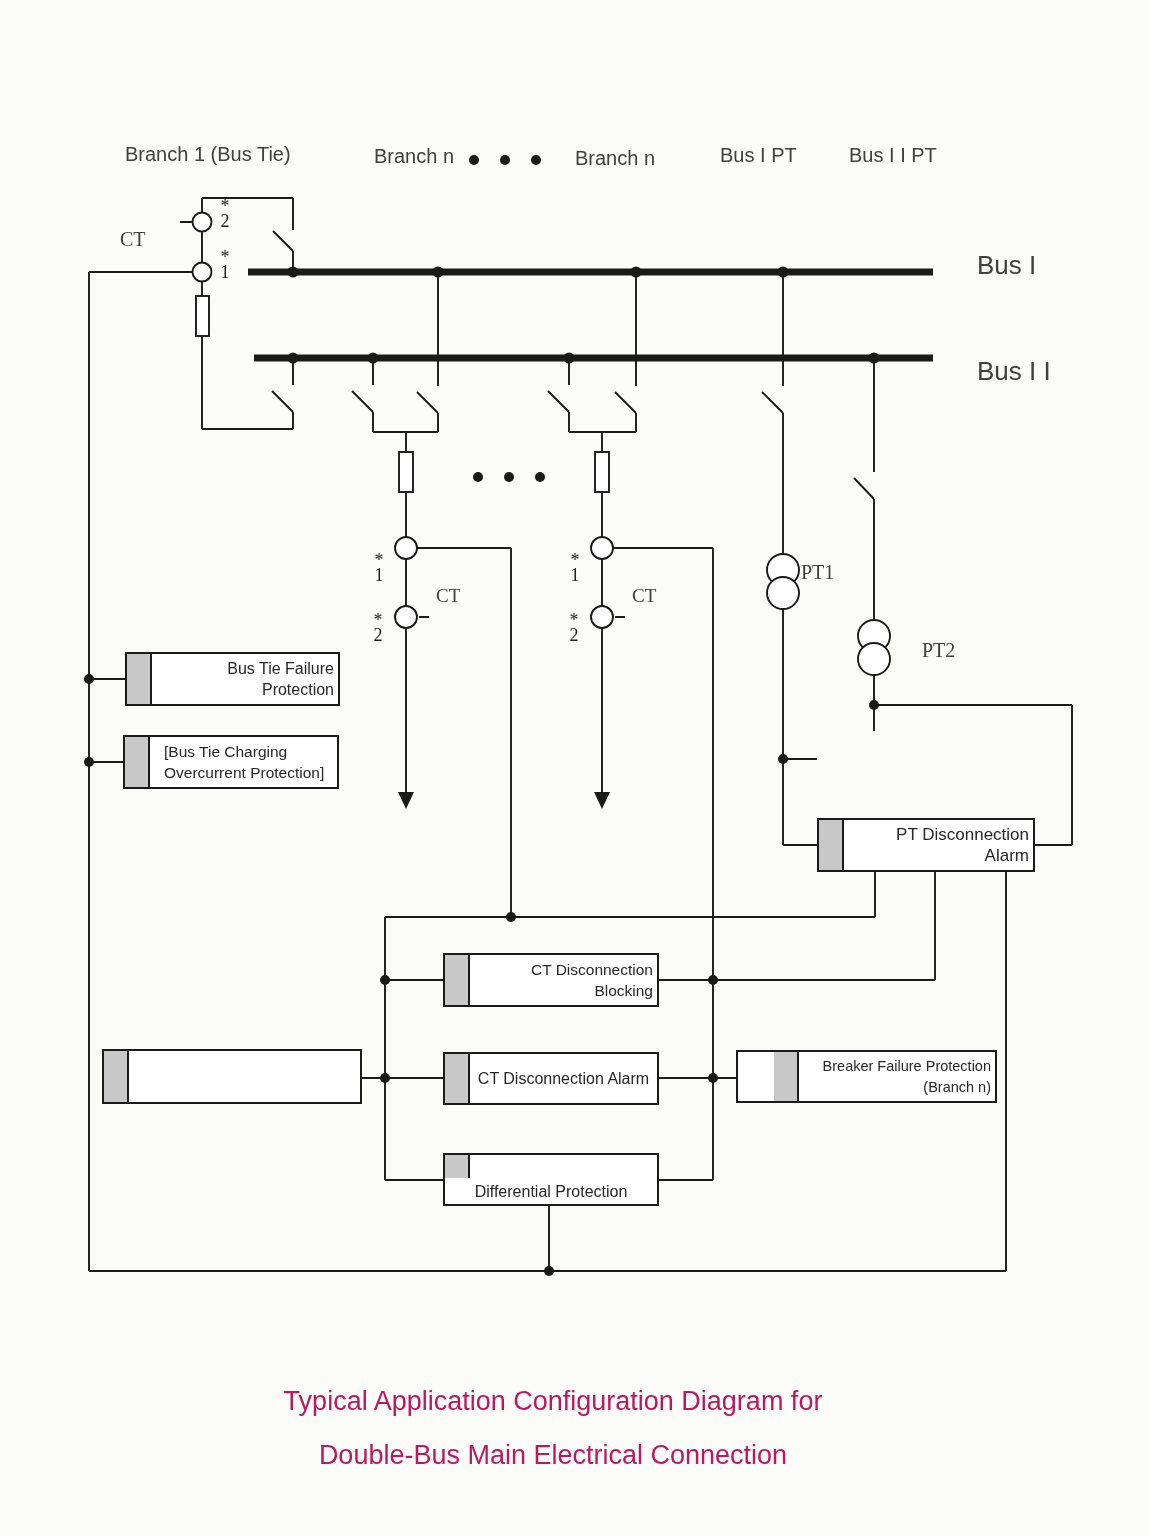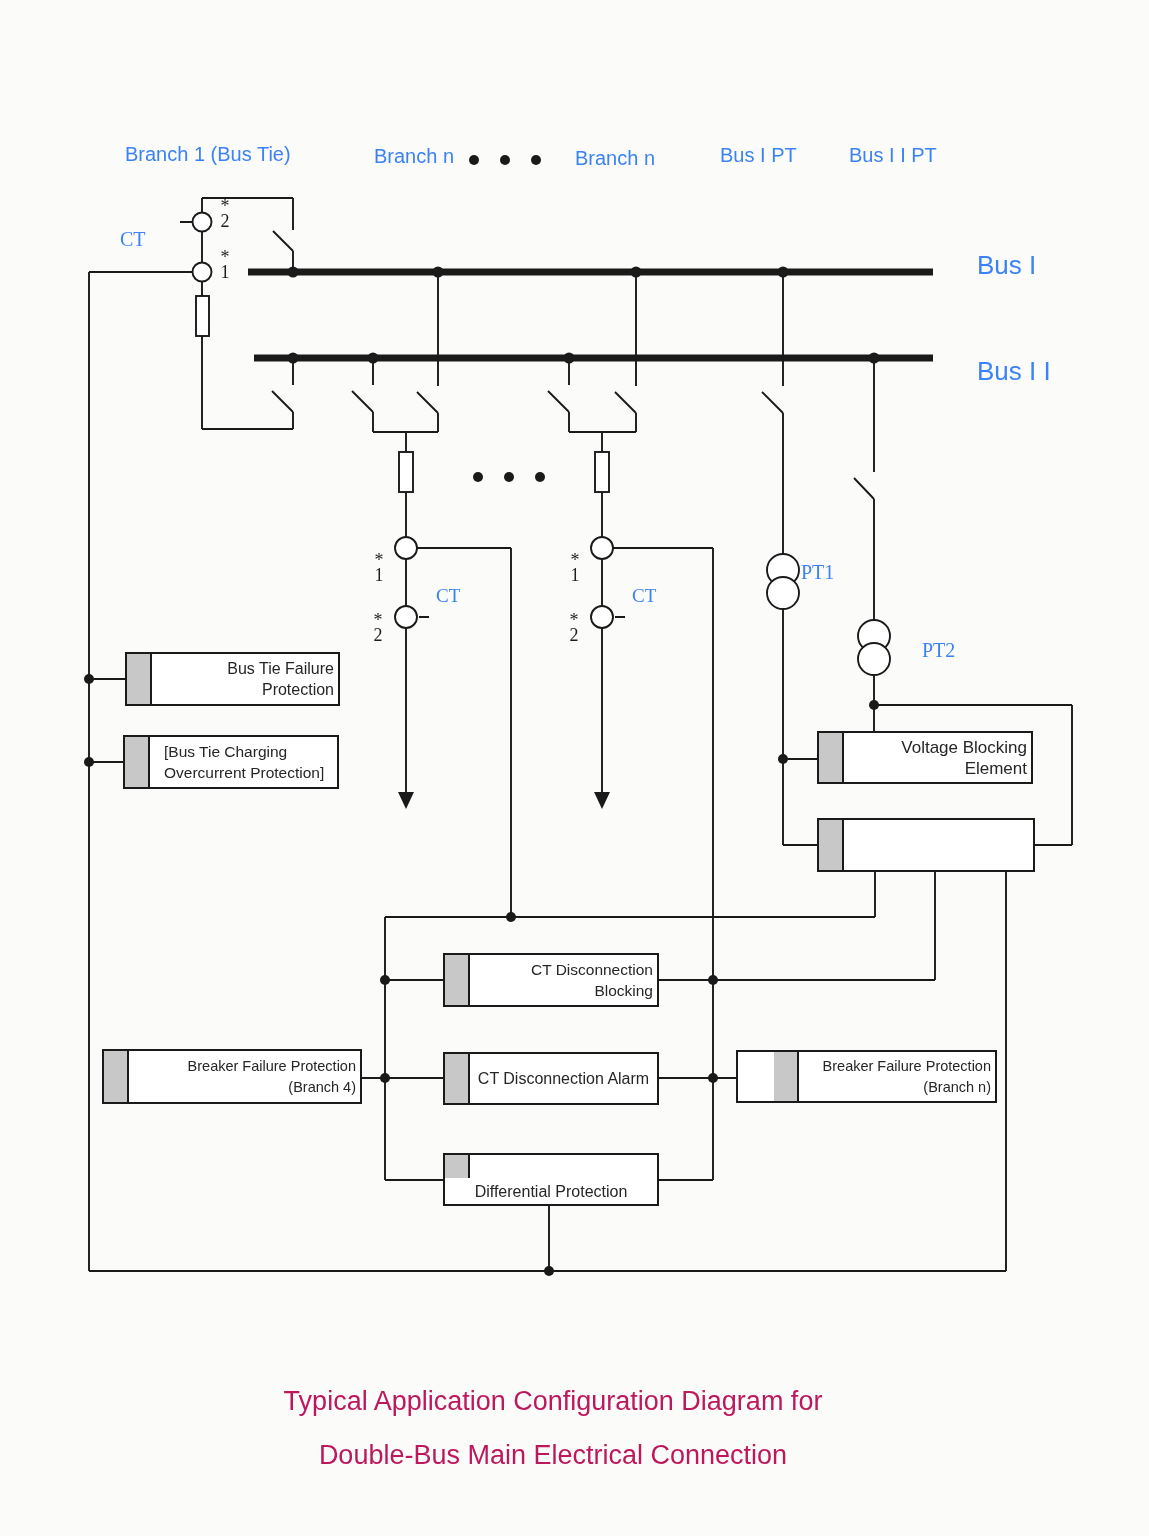--- a/index.html
+++ b/index.html
@@ -9,21 +9,21 @@
     font-family:"Liberation Sans",sans-serif;
     color:var(--line,#1a1a1a);
     overflow:hidden;
   }
   #stage{position:absolute;inset:0;}
   svg{position:absolute;left:0;top:0;}
   .ln{fill:none;stroke:var(--line,#1a1a1a);stroke-width:1.9;}
   .bus{fill:none;stroke:var(--line,#1a1a1a);stroke-width:7;}
   .sym{fill:#ffffff;stroke:var(--line,#1a1a1a);stroke-width:1.9;}
   .dot{fill:var(--line,#1a1a1a);stroke:none;}
-  .lbl{position:absolute;white-space:nowrap;color:#3b82f6;}
+  .lbl{position:absolute;white-space:nowrap;color:#404040;}
   .sans20{font-size:20px;}
   .sans21{font-size:26px;}
   .serif{font-family:"Liberation Serif","DejaVu Serif",serif;}
   .serif19{font-size:19px;}
   .serif20{font-size:20px;}
   .tap{
     position:absolute;width:22px;text-align:center;
     font-family:"Liberation Serif","DejaVu Serif",serif;
     font-size:18px;line-height:15px;color:#1e1e1e;
   }
@@ -181,29 +181,26 @@
   </div>
 
   <div class="pbox" style="left:123px;top:735px;width:216px;height:54px;">
     <div class="cap"></div>
     <div class="txt left" style="font-size:15.5px;">
       <div class="row">[Bus Tie Charging</div>
       <div class="row">Overcurrent Protection]</div>
     </div>
   </div>
 
-  <div class="pbox" style="left:817px;top:731px;width:216px;height:53px;">
+
+  <div class="pbox" style="left:817px;top:818px;width:218px;height:54px;">
     <div class="cap"></div>
     <div class="txt big">
-        <div class="row">Voltage Blocking Element</div>
-      </div>
-  </div>
-
-  <div class="pbox" style="left:817px;top:818px;width:218px;height:54px;">
-    <div class="cap"></div>
+        <div class="row">PT Disconnection Alarm</div>
+      </div>
   </div>
 
   <div class="pbox" style="left:443px;top:953px;width:216px;height:54px;">
     <div class="cap"></div>
     <div class="txt" style="font-size:15.5px;">
         <div class="row">CT Disconnection Blocking</div>
       </div>
   </div>
 
   <div class="pbox" style="left:443px;top:1052px;width:216px;height:53px;">
@@ -215,23 +212,20 @@
 
   <div class="pbox" style="left:443px;top:1153px;width:216px;height:53px;flex-direction:column;">
     <div class="cap"></div>
     <div class="txt">
         <div class="row">Differential Protection</div>
       </div>
   </div>
 
   <div class="pbox" style="left:102px;top:1049px;width:260px;height:55px;">
     <div class="cap"></div>
-    <div class="txt small">
-        <div class="row">Breaker Failure Protection (Branch 4)</div>
-      </div>
   </div>
 
   <div class="pbox" style="left:736px;top:1050px;width:261px;height:53px;padding-left:36px;">
     <div class="cap"></div>
     <div class="txt small">
         <div class="row">Breaker Failure Protection (Branch n)</div>
       </div>
   </div>
 
   <div id="title">

